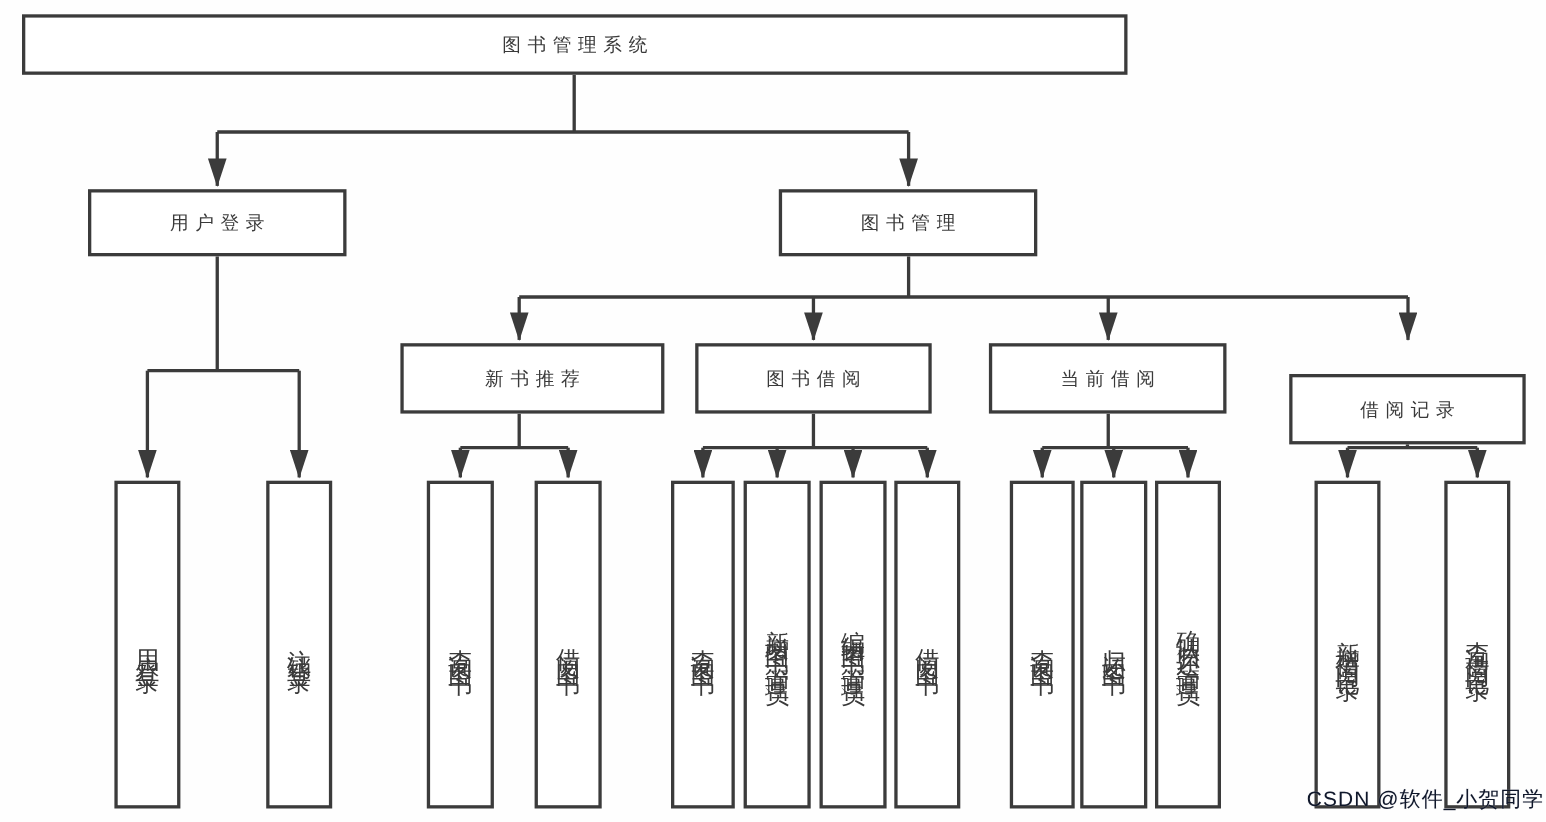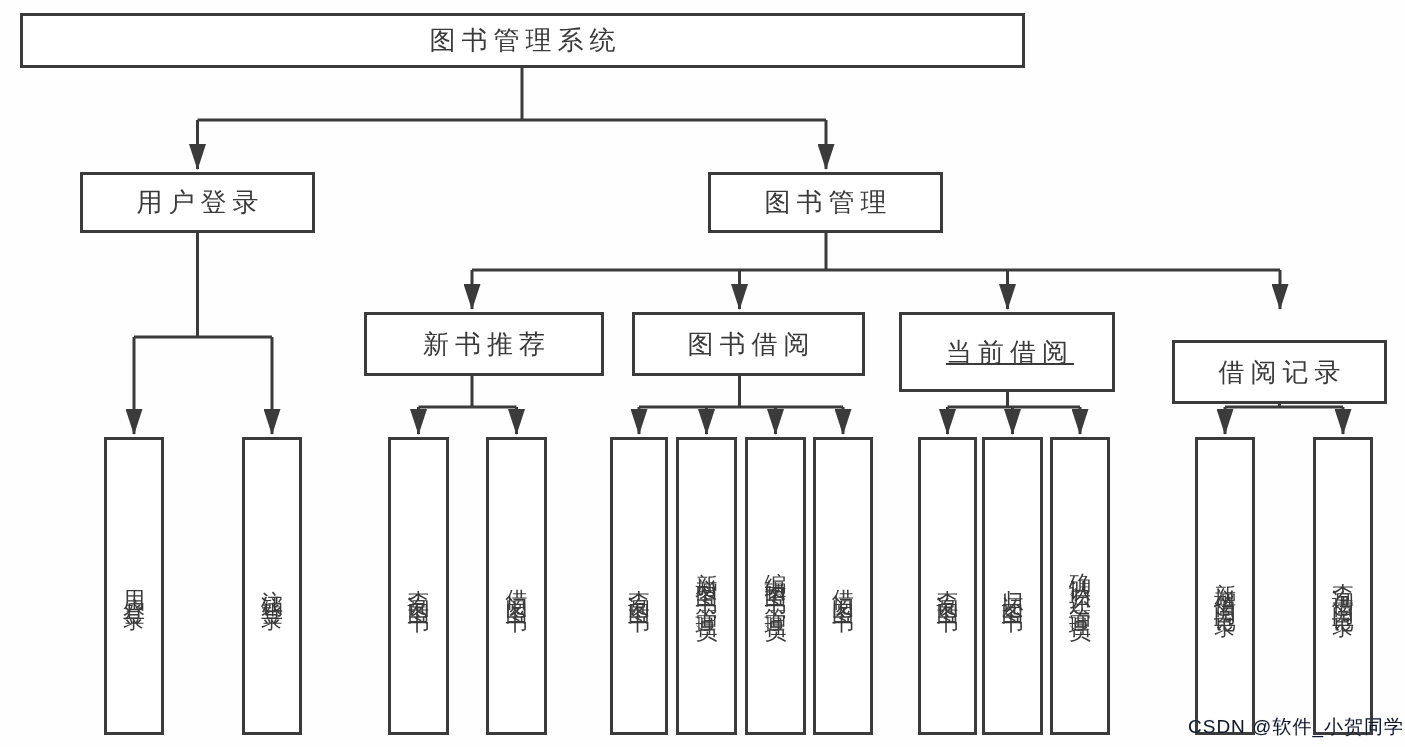--- a/index.html
+++ b/index.html
@@ -8,21 +8,21 @@
     position:relative; width:1405px; height:747px;
     background:#fefefe; overflow:hidden;
   }
   .stage svg.wires { position:absolute; left:0; top:0; pointer-events:none; }
   .node {
     position:absolute; box-sizing:border-box;
     background:#ffffff; border:3px solid #3b3b3b;
     display:flex; align-items:center; justify-content:center;
     color:#3a3a3a;
   }
-  .node.h .label { font-size:26px; letter-spacing:6px; text-indent:6px; white-space:nowrap; }
+  .node.h .label { font-size:17px; letter-spacing:6px; text-indent:6px; white-space:nowrap; }
   .node.v .label {
     writing-mode:vertical-rl; text-orientation:mixed;
     font-size:22px; line-height:1; letter-spacing:7px; white-space:nowrap;
   }
   .watermark {
     position:absolute; left:1188px; top:714px; width:212px;
     font-size:19px; color:#0f172a; letter-spacing:1px; white-space:nowrap;
     text-shadow:0 0 1px rgba(190,190,200,0.6);
   }
 </style>
@@ -81,24 +81,24 @@
   <div class="node h" style="left:80px; top:172px; width:235px; height:61px;">
     <span class="label">用户登录</span>
   </div>
   <div class="node h" style="left:708px; top:172px; width:235px; height:61px;font-family:Liberation Mono, monospace;">
     <span class="label">图书管理</span>
   </div>
 
   <div class="node h" style="left:364px; top:312px; width:240px; height:64px;">
     <span class="label">新书推荐</span>
   </div>
-  <div class="node h" style="left:632px; top:312px; width:233px; height:64px;text-align:center;">
+  <div class="node h" style="left:632px; top:312px; width:215px; height:64px;text-align:center;">
     <span class="label">图书借阅</span>
   </div>
-  <div class="node h" style="left:899px; top:312px; width:216px; height:80px;text-decoration:underline;">
+  <div class="node h" style="left:899px; top:312px; width:216px; height:64px;">
     <span class="label">当前借阅</span>
   </div>
   <div class="node h" style="left:1172px; top:312px; width:215px; height:64px;margin-top:28px;">
     <span class="label">借阅记录</span>
   </div>
 
   <div class="node v" style="left:104px; top:437px; width:60px; height:298px;">
     <span class="label">用户登录</span>
   </div>
   <div class="node v" style="left:242px; top:437px; width:60px; height:298px;">

